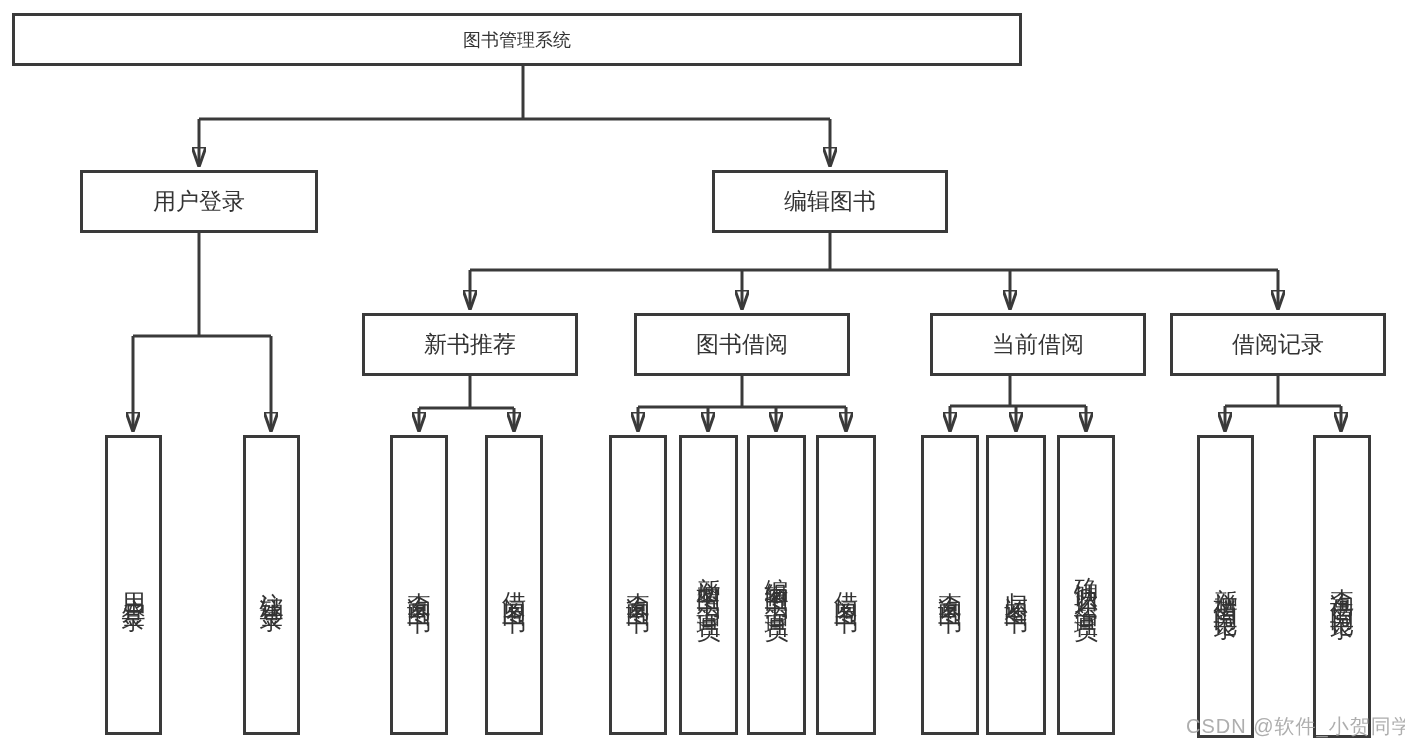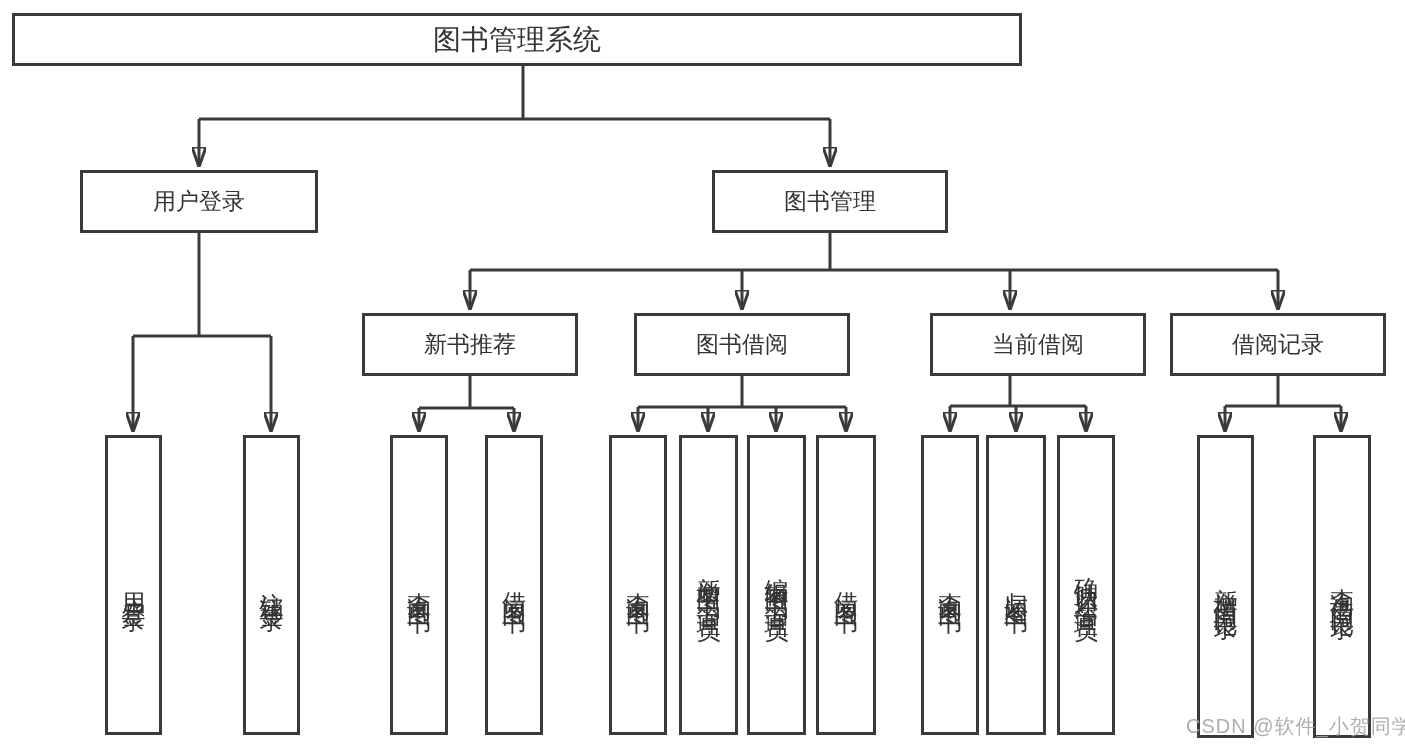--- a/index.html
+++ b/index.html
@@ -21,21 +21,21 @@
     border:3px solid #3a3a3a;
     background:#ffffff;
     color:#333333;
     display:flex;
     align-items:center;
     justify-content:center;
     z-index:1;
     text-align:center;
   }
   .h-box { font-size:23px; }
-  .title-box { font-size:28px; }
+  .title-box { font-size:18px; }
   .v-box {
     writing-mode:vertical-rl;
     text-orientation:mixed;
     font-size:24px;
     letter-spacing:6px;
     line-height:1;
     padding:8px 0;
   }
   .watermark {
     position:absolute;
@@ -101,21 +101,21 @@
   </svg>
 
   <div class="box h-box title-box" style="left:12px; top:13px; width:1010px; height:53px;">
     <span>图书管理系统</span>
   </div>
 
   <div class="box h-box" style="left:80px; top:170px; width:238px; height:63px;">
     <span>用户登录</span>
   </div>
   <div class="box h-box" style="left:712px; top:170px; width:236px; height:63px;">
-    <span>图书管理</span>
+    <span>编辑图书</span>
   </div>
 
   <div class="box h-box" style="left:362px; top:313px; width:216px; height:63px;">
     <span>新书推荐</span>
   </div>
   <div class="box h-box" style="left:634px; top:313px; width:216px; height:63px;">
     <span>图书借阅</span>
   </div>
   <div class="box h-box" style="left:902px; top:313px; width:216px; height:63px;margin-left:28px;">
     <span>当前借阅</span>

